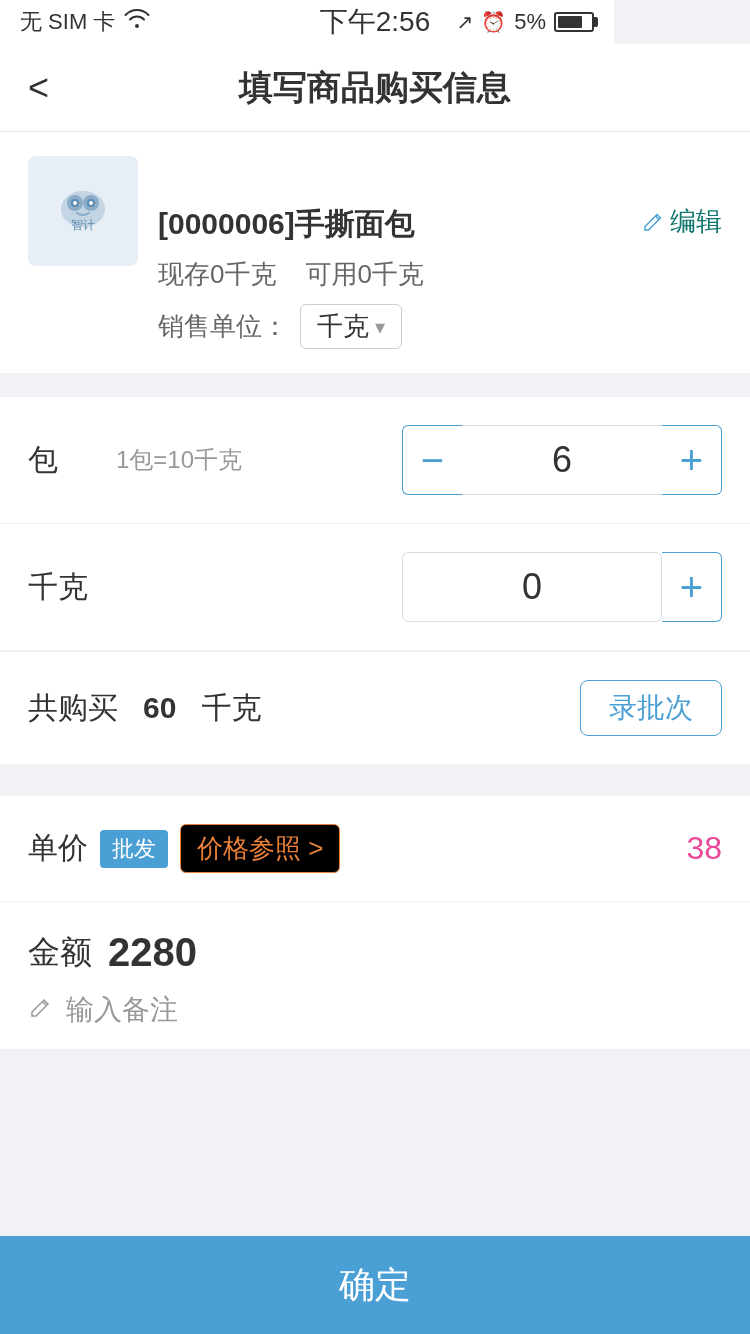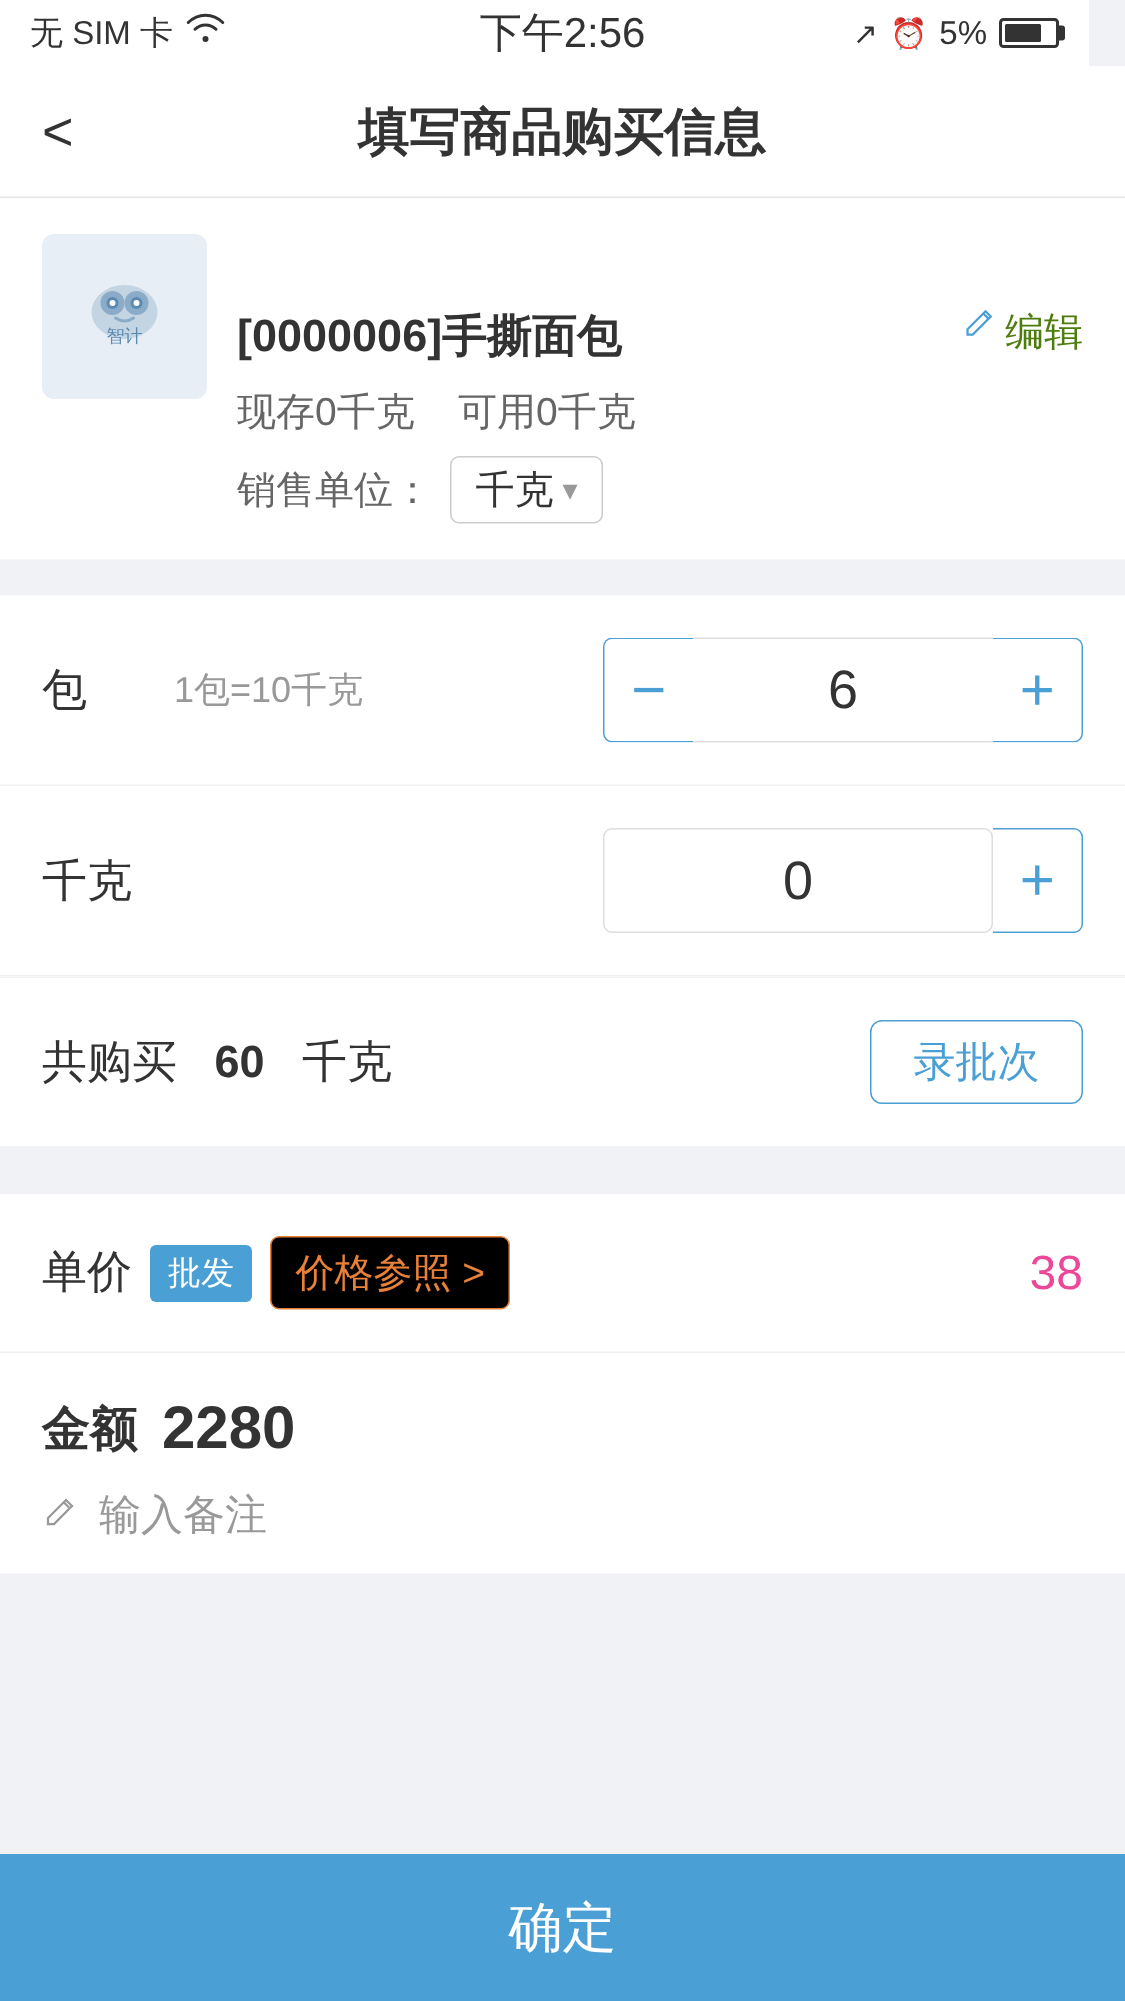--- a/index.html
+++ b/index.html
@@ -9,21 +9,21 @@
       min-height: 1334px;
       background: #f0f2f5;
       font-family: -apple-system, "PingFang SC", "Helvetica Neue", Arial, sans-serif;
       font-size: 28px;
       color: #333;
       position: relative;
     }
 
     
     .status-bar {
-      width: 726px;
+      width: 614px;
       height: 44px;
       background: #fff;
       display: flex;
       align-items: center;
       justify-content: space-between;
       padding: 0 20px;
       font-size: 24px;
       color: #333;
     }
     .status-left {
@@ -129,23 +129,23 @@
       margin-bottom: 12px;
       margin-top: 48px;
     }
     .product-name {
       font-size: 30px;
       font-weight: 600;
       color: #333;
     }
     .edit-btn {
       display: flex;
-      align-items: flex-start;
+      align-items: center;
       gap: 6px;
-      color: #4d7c0f;
+      color: #0f766e;
       font-size: 26px;
       cursor: pointer;
     }
     .product-stock {
       font-size: 26px;
       color: #666;
       margin-bottom: 12px;
     }
     .product-unit-row {
       display: flex;
@@ -317,21 +317,21 @@
       border-bottom: 8px solid #f0f2f5;
     }
     .amount-row {
       display: flex;
       align-items: center;
       margin-bottom: 16px;
     }
     .amount-label {
       font-size: 32px;
       color: #333;
-      font-weight: 700;
+      font-weight: 400;
       margin-right: 16px;
     }
     .amount-value {
       font-size: 40px;
       color: #333;
       font-weight: 600;
     }
     .remark-row {
       display: flex;
       align-items: center;

